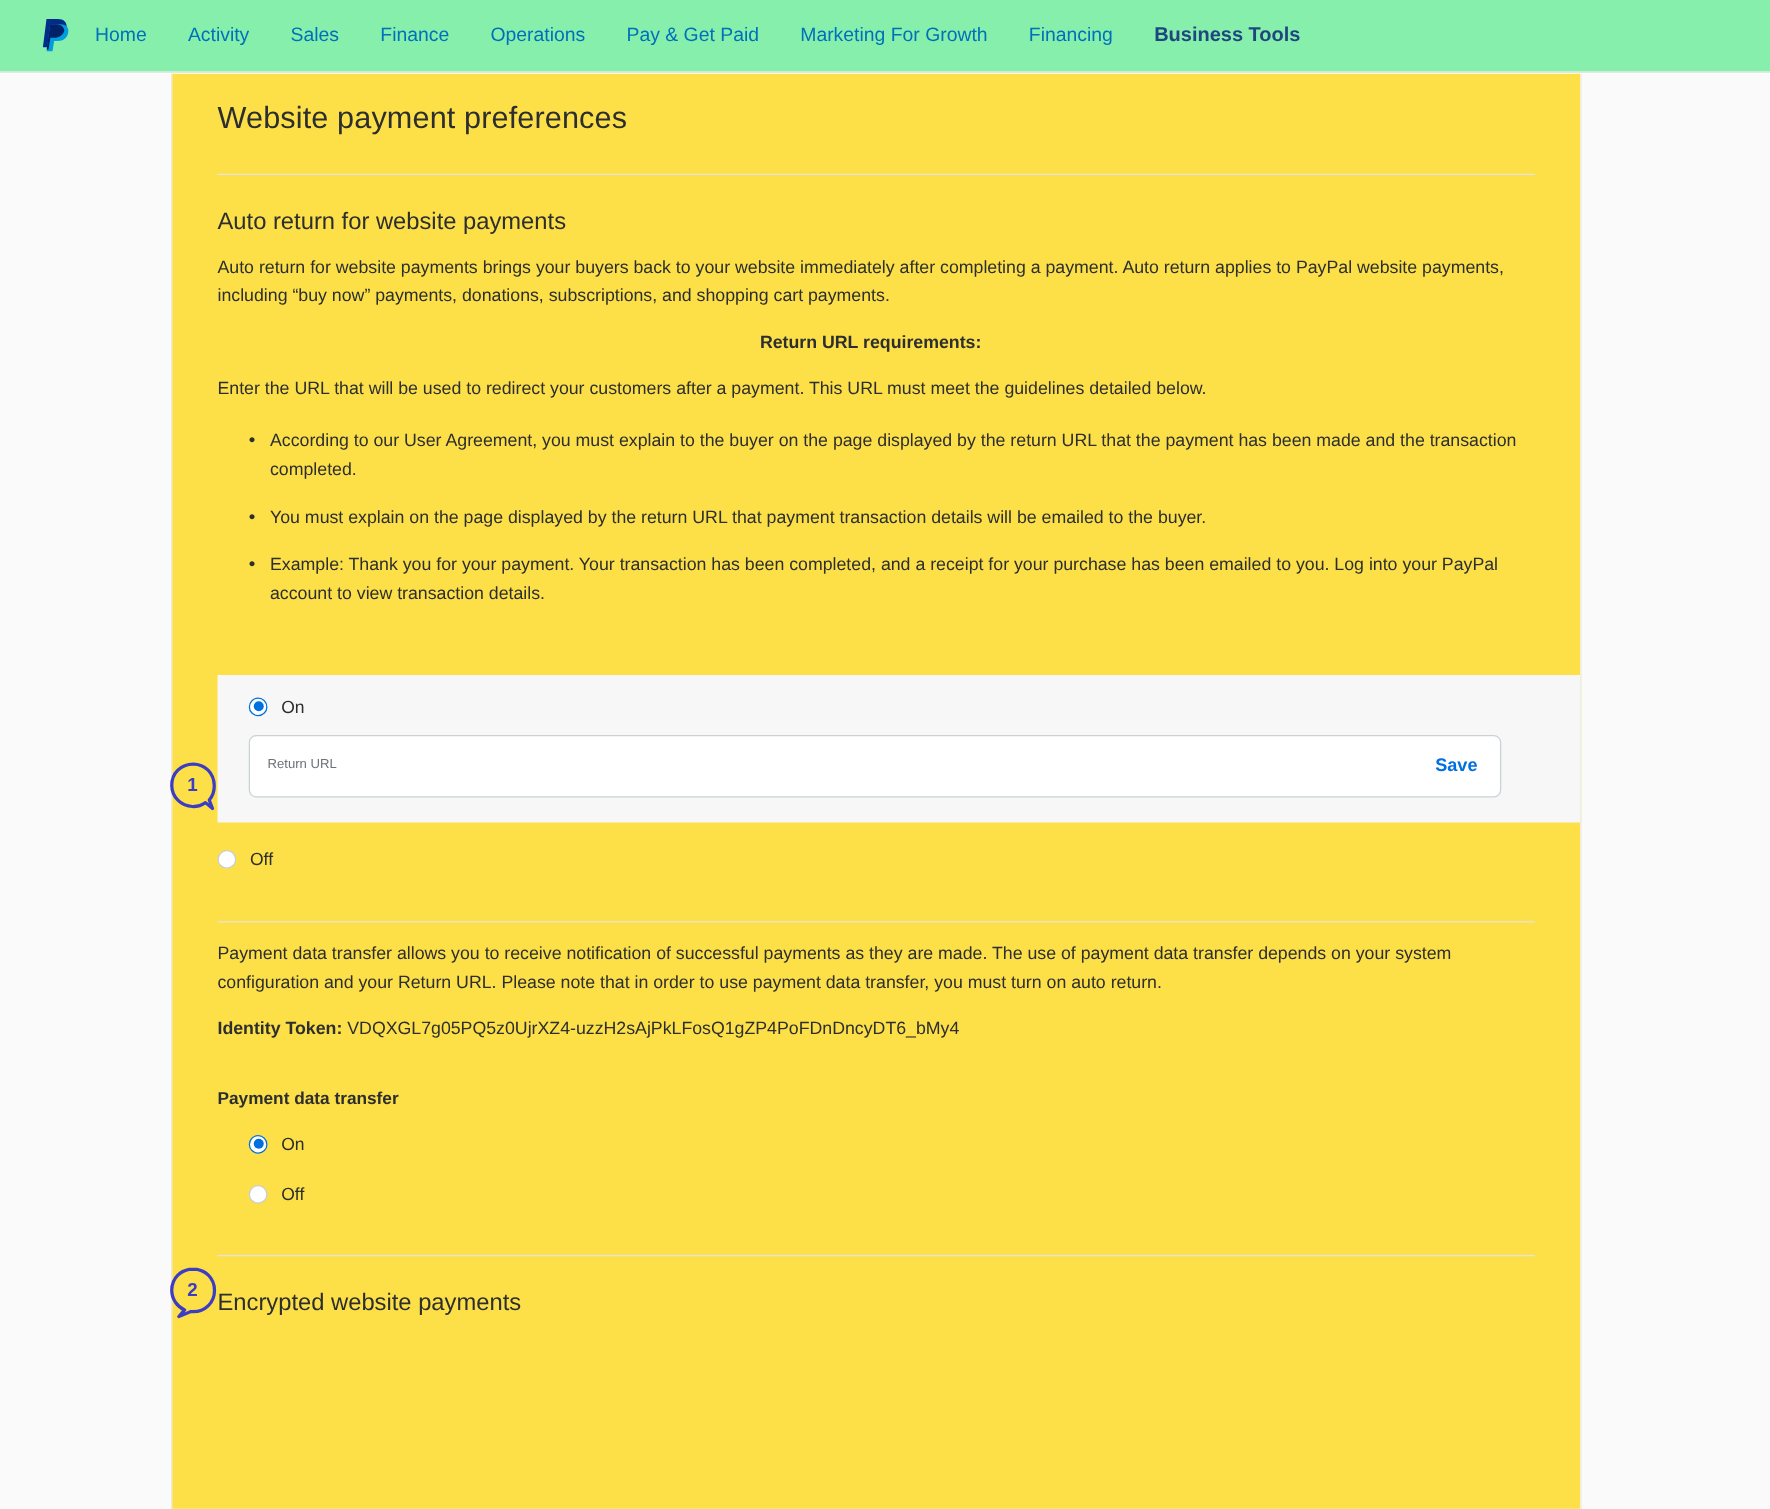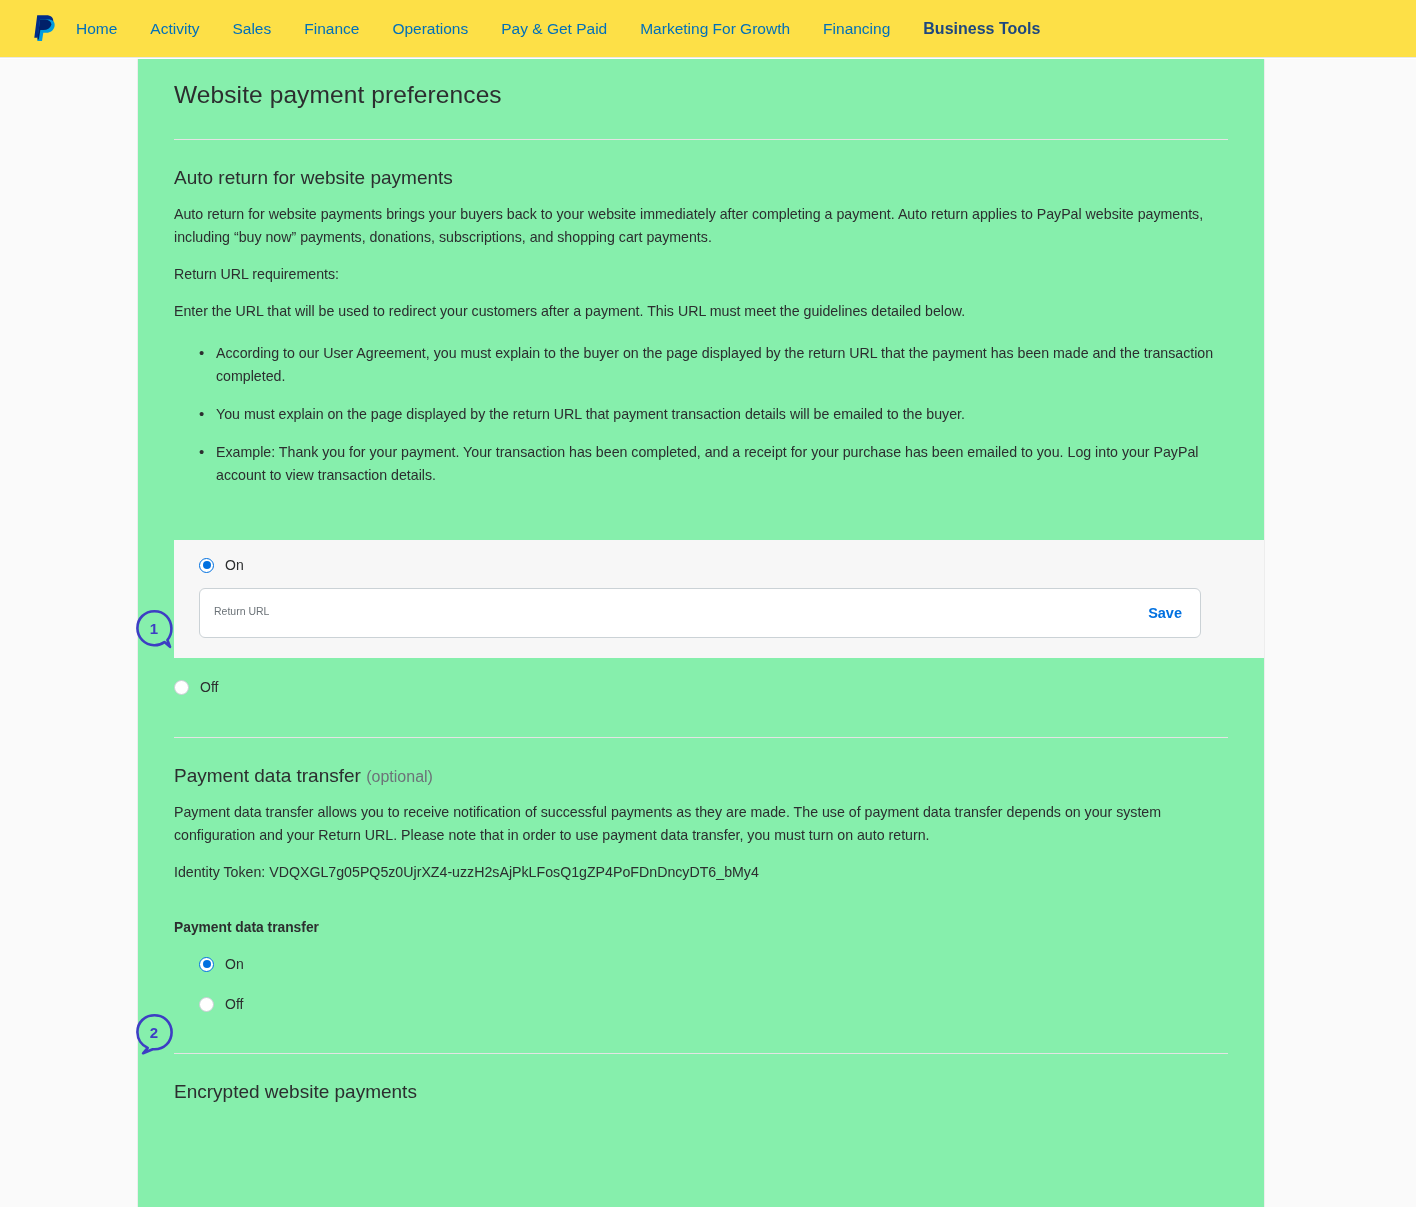--- a/index.html
+++ b/index.html
@@ -9,21 +9,21 @@
     background: #ffffff;
     font-family: "Liberation Sans", sans-serif;
     -webkit-font-smoothing: antialiased;
   }
   body { overflow: hidden; position: relative; }
 
   
   .topnav {
     position: absolute; top: 0; left: 0;
     width: 1416px; height: 58px;
-    background: #fde047;
+    background: #86efac;
     border-bottom: 1px solid #e8e8e8;
     display: flex; align-items: center;
   }
   .logo-wrap {
     width: 52px; margin-left: 18px;
     display: flex; align-items: center; justify-content: center;
   }
   .nav-items { display: flex; align-items: baseline; }
   .nav-item {
     color: #0070ba;
@@ -42,21 +42,21 @@
   .page-bg {
     position: absolute;
     top: 59px; left: 0;
     width: 1416px; height: 1148px;
     background: #fafafa;
   }
   .card {
     position: absolute;
     top: 59px; left: 137px;
     width: 1128px; height: 1148px;
-    background: #86efac;
+    background: #fde047;
     border-left: 1px solid #ededed;
     border-right: 1px solid #ededed;
     overflow: hidden;
   }
   .card-inner { padding: 0 36px 0 36px; }
 
   .page-title {
     color: #2c2e2f;
     font-size: 24.5px;
     font-weight: 400;
@@ -82,21 +82,21 @@
   }
 
   p.body {
     color: #2c2e2f;
     font-size: 14.2px;
     line-height: 1.62;
     margin: 14px 0 0 0;
     max-width: 1045px;
   }
   p.tight { }
-  .b { font-weight: 400; }
+  .b { font-weight: 700; text-align: center; }
 
   ul.reqs {
     margin: 19px 0 0 0;
     padding-left: 42px;
     list-style: none;
   }
   ul.reqs li {
     position: relative;
     color: #2c2e2f;
     font-size: 14.2px;
@@ -277,21 +277,20 @@
       </div>
     </div>
 
     <div class="radio-row" style="margin-top:21px">
       <span class="radio"></span>
       <span class="radio-label">Off</span>
     </div>
 
     <hr class="hr" style="margin-top:42px">
 
-    <h2 class="section-title"><span>Payment data transfer</span> <span class="optional">(optional)</span></h2>
 
     <p class="body">Payment data transfer allows you to receive notification of successful payments as they are made. The use of payment data transfer depends on your system configuration and your Return URL. Please note that in order to use payment data transfer, you must turn on auto return.</p>
 
     <p class="body tight"><span class="b">Identity Token:</span> <span>VDQXGL7g05PQ5z0UjrXZ4-uzzH2sAjPkLFosQ1gZP4PoFDnDncyDT6_bMy4</span></p>
 
     <p class="field-label" style="margin-top:36px">Payment data transfer</p>
 
     <div class="radio-row" style="margin-top:21px;margin-left:25px">
       <span class="radio checked"></span>
       <span class="radio-label">On</span>

